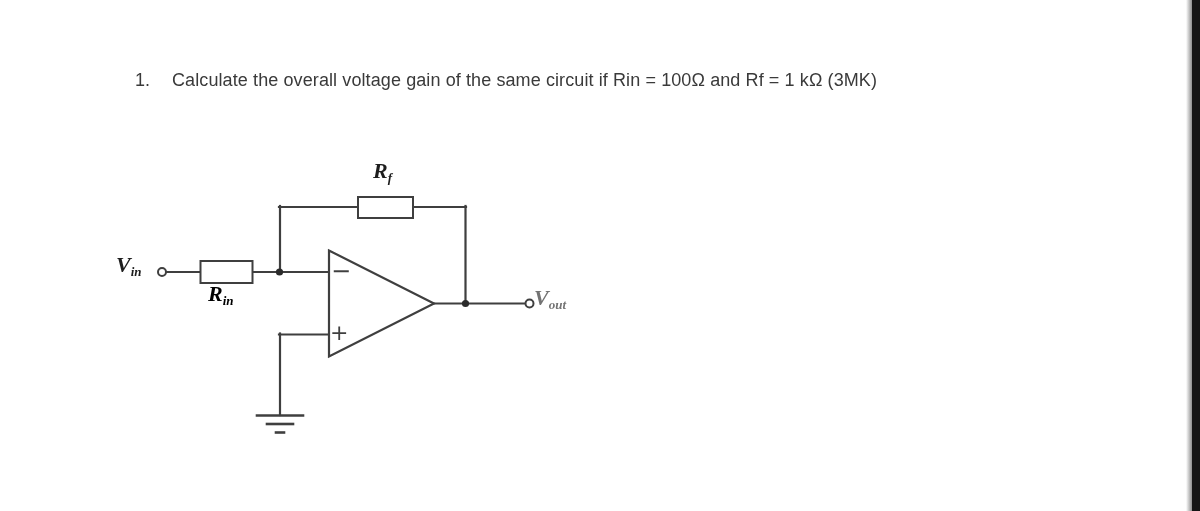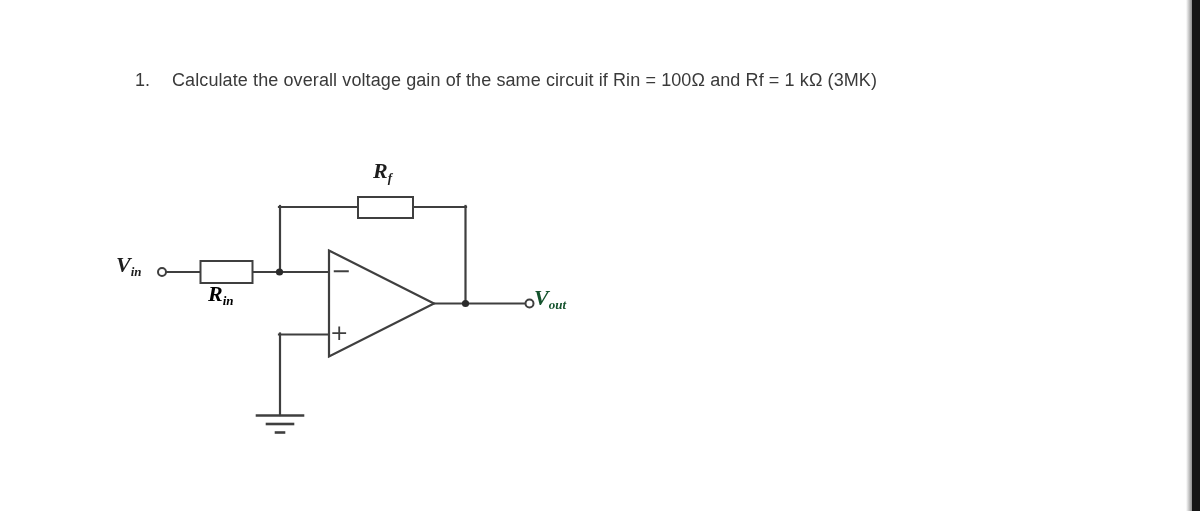--- a/index.html
+++ b/index.html
@@ -106,21 +106,21 @@
   </span>
 
   <span class="clabel" style="left: 208px; top: 283px; color: #000000;">
     <span>R</span><sub>in</sub>
   </span>
 
   <span class="clabel" style="left: 373px; top: 160px; color: rgb(29, 29, 29); text-align: right;">
     <span>R</span><sub>f</sub>
   </span>
 
-  <span class="clabel" style="left: 534px; top: 287px; color: #14532d;">
+  <span class="clabel" style="left: 534px; top: 287px; color: #737373;">
     <span>V</span><sub>out</sub>
   </span>
 
   <span class="opamp-sign sign-minus" style="color: rgb(63, 63, 63);">−</span>
   <span class="opamp-sign sign-plus" style="color: rgb(63, 63, 63);">+</span>
 
   <div class="edge-gradient"></div>
   <div class="edge-bar" style="background: rgb(21, 21, 21);"></div>
 </div>
 

